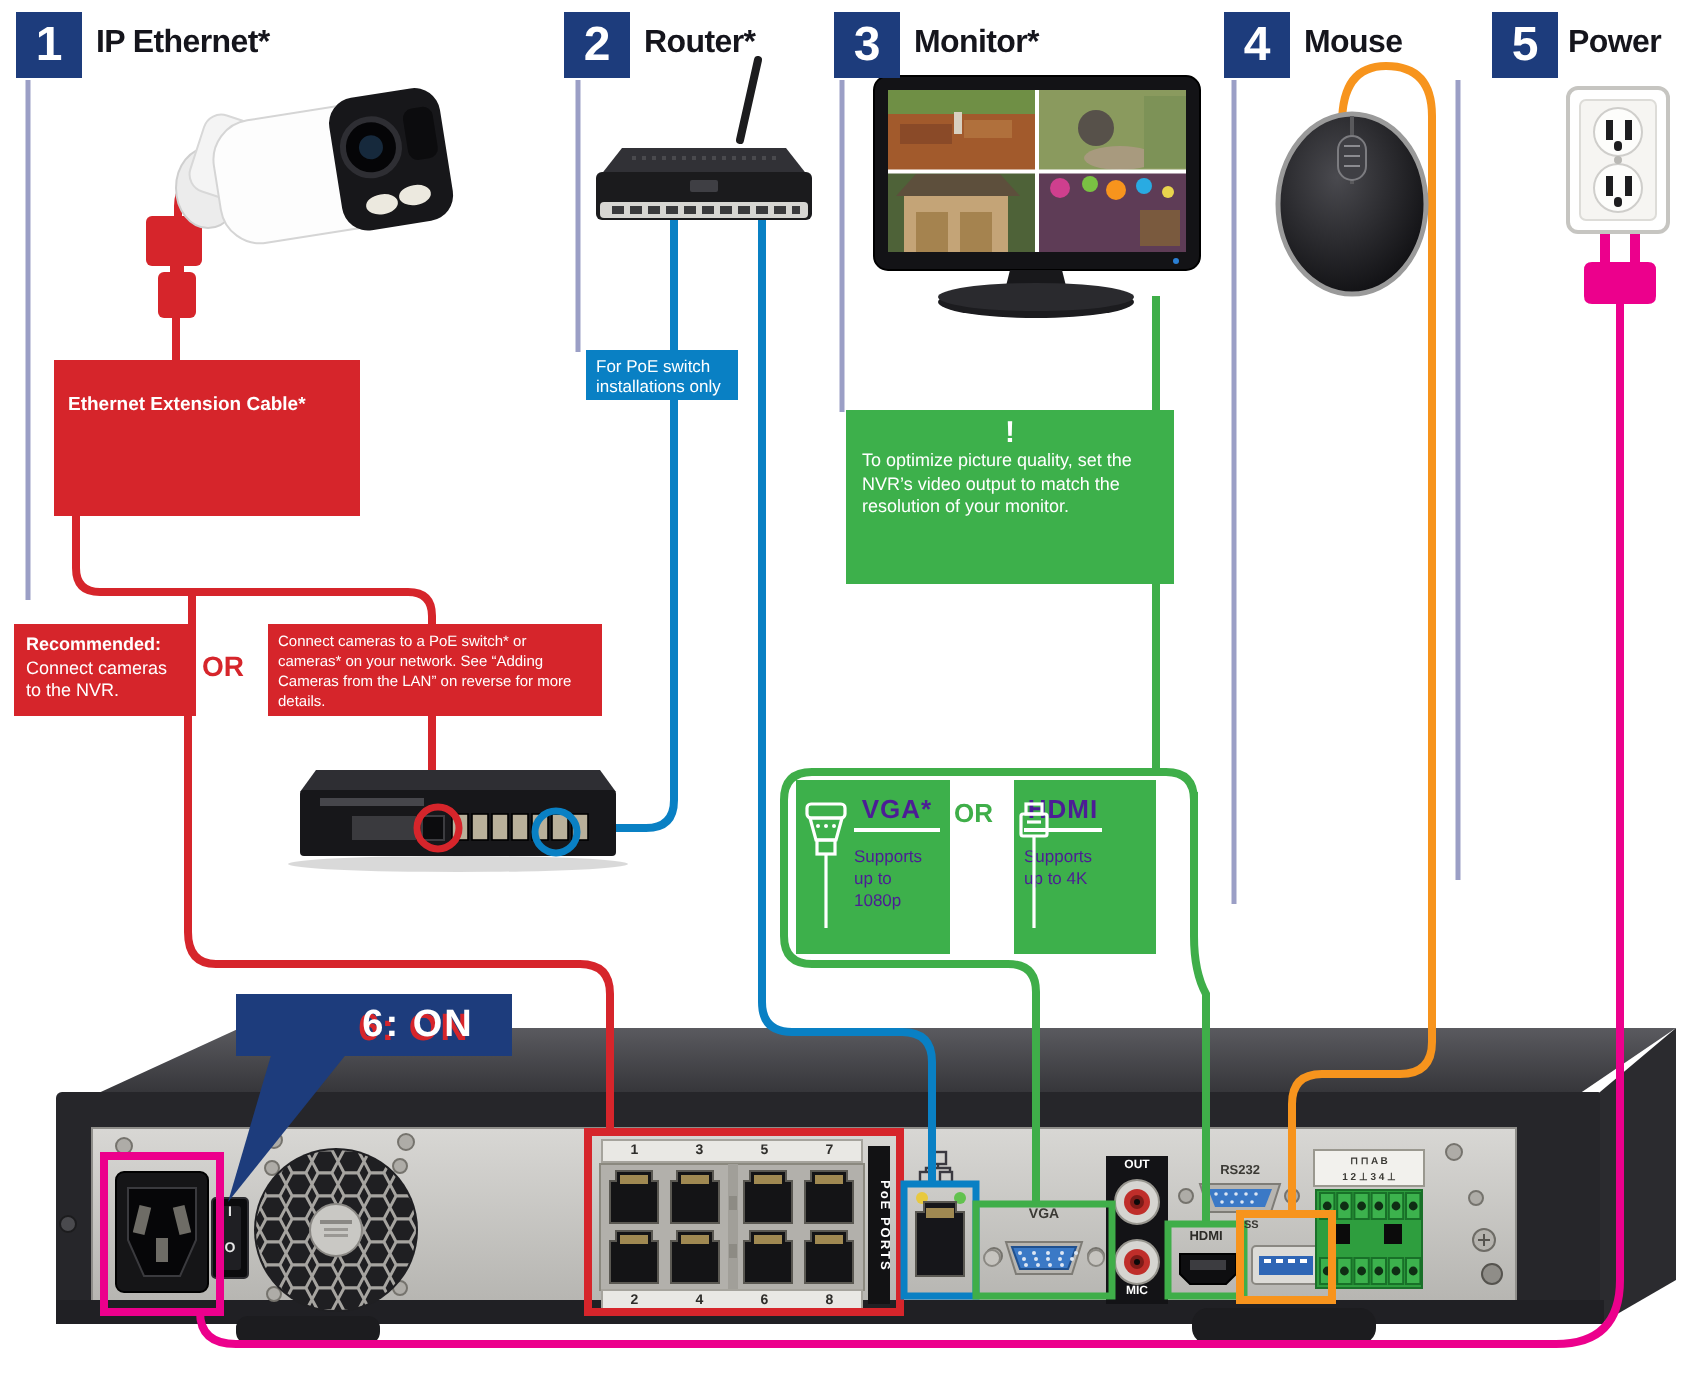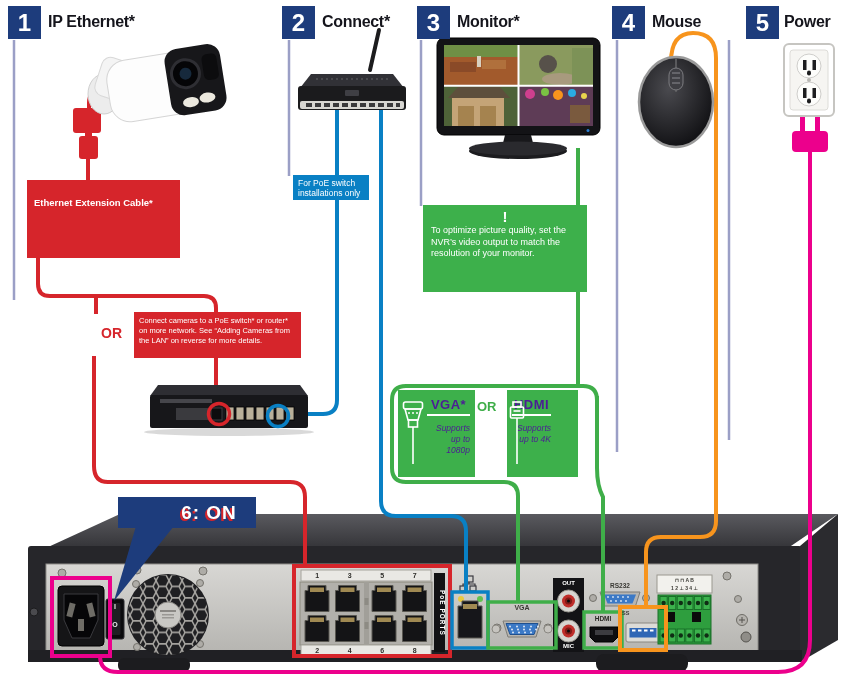--- a/index.html
+++ b/index.html
@@ -22,21 +22,21 @@
   .nb-body{font-size:9px;line-height:1.28;}
   .ortext{position:absolute;font-weight:bold;color:var(--red);font-size:14px;}
   .orgreen{position:absolute;font-weight:bold;color:var(--green);font-size:13px;
            text-shadow:0 0 2px #fff,0 0 2px #fff;}
   .sixon{position:absolute;left:118px;top:497px;width:94px;height:31px;background:var(--navy);
          color:#fff;font-weight:bold;font-size:19px;display:flex;align-items:center;justify-content:center;
          letter-spacing:1px;text-shadow:-2px 2px 0 var(--red);padding-left:44px;}
   .optbox{position:absolute;background:#3db04b;color:#4c1d95;box-sizing:border-box;}
   .ob-title{font-size:13px;font-weight:bold;text-align:center;border-bottom:2px solid #fff;
             padding:3px 0 2px 0;letter-spacing:0.5px;}
-  .ob-body{font-size:8.5px;text-align:right;margin-top:7px;line-height:1.3;font-style:italic;}
+  .ob-body{font-size:8.5px;text-align:left;margin-top:7px;line-height:1.3;}
   .tiny{position:absolute;text-align:center;font-weight:bold;color:#3a3934;}
   .poerow{position:absolute;left:301px;width:130px;height:11px;display:flex;align-items:center;
           justify-content:space-around;font-size:7px;font-weight:bold;color:#2e2d2a;}
   .poevert{position:absolute;left:432.5px;top:575px;width:13px;height:76px;color:#fff;
            font-size:6.5px;font-weight:bold;writing-mode:vertical-rl;text-align:center;letter-spacing:1px;}
   .switchlbl{position:absolute;left:106px;width:18px;text-align:center;color:#e8e8e8;font-size:7px;font-weight:bold;}
 </style>
 </head>
 <body>
 
@@ -419,39 +419,43 @@
     <rect x="620" y="607" width="46" height="43" stroke="#f7941d" stroke-width="4"></rect>
     <circle cx="219" cy="414" r="10.5" stroke="#d6252b" stroke-width="3.5"></circle>
     <circle cx="278" cy="416" r="10.5" stroke="#0980c4" stroke-width="3.5"></circle>
   </g>
 </svg>
 
 <div class="badge" style="left:8px;top:6px;">1</div>
 <div class="steplabel" style="left:48px;top:13px;">IP Ethernet*</div>
 
 <div class="badge" style="left:282px;top:6px;">2</div>
-<div class="steplabel" style="left:322px;top:13px;">Connect*</div>
+<div class="steplabel" style="left:322px;top:13px;">Router*</div>
 
 <div class="badge" style="left:417px;top:6px;">3</div>
 <div class="steplabel" style="left:457px;top:13px;">Monitor*</div>
 
 <div class="badge" style="left:612px;top:6px;">4</div>
 <div class="steplabel" style="left:652px;top:13px;text-align:right;">Mouse</div>
 
 <div class="badge" style="left:746px;top:6px;">5</div>
 <div class="steplabel" style="left:784px;top:13px;">Power</div>
 
 <div class="notebox bg-red" style="left:27px;top:180px;width:153px;height:78px;padding:17px 7px;">
   <div class="nb-title">Ethernet Extension Cable*</div>
 </div>
 
+<div class="notebox bg-red" style="left:7px;top:312px;width:91px;height:46px;padding:5px 6px;">
+  <div class="nb-body"><b>Recommended:</b><br>
+  <span>Connect cameras to the NVR.</span></div>
+</div>
 
 <div class="ortext" style="left:101px;top:325px;">OR</div>
 
-<div class="notebox bg-red" style="left:134px;top:312px;width:167px;height:46px;padding:4px 5px;font-size:7.5px;line-height:1.35;">Connect cameras to a PoE switch* or router* on more network. See “Adding Cameras from the LAN” on reverse for more details.</div>
+<div class="notebox bg-red" style="left:134px;top:312px;width:167px;height:46px;padding:4px 5px;font-size:7.5px;line-height:1.35;">Connect cameras to a PoE switch* or cameras* on your network. See “Adding Cameras from the LAN” on reverse for more details.</div>
 
 <div class="notebox bg-blue" style="left:293px;top:175px;width:76px;height:25px;padding:3px 5px;font-size:8.5px;line-height:1.2;">For PoE switch installations only</div>
 
 <div class="notebox bg-green" style="left:423px;top:205px;width:164px;height:87px;padding:3px 8px 6px;">
   <div style="text-align:center;font-size:15px;font-weight:bold;">!</div>
   <div class="nb-body">To optimize picture quality, set the NVR’s video output to match the resolution of your monitor.</div>
 </div>
 
 <div class="optbox" style="left:398px;top:390px;width:77px;height:87px;padding:4px 5px;">
   <svg class="abs" style="left:4px;top:10px;" width="22" height="68" viewBox="0 0 22 68">

